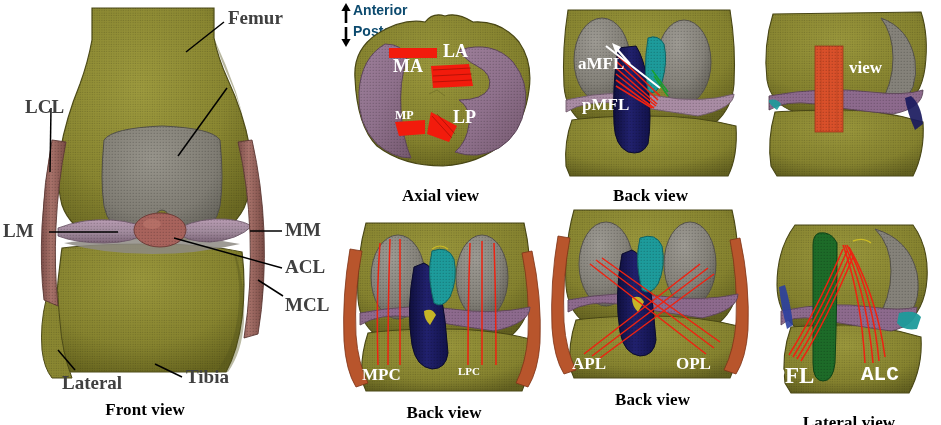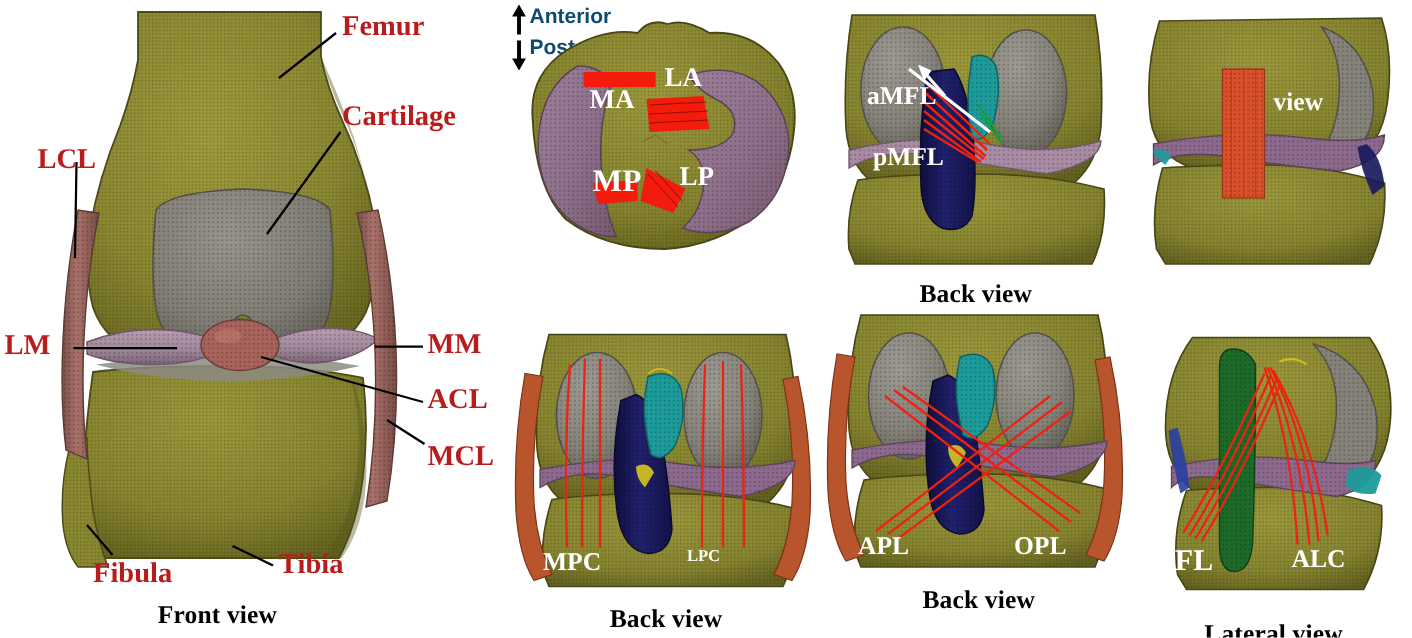--- a/index.html
+++ b/index.html
@@ -4,21 +4,21 @@
 <style>
   html,body{margin:0;padding:0;background:#ffffff;}
   body{width:941px;height:425px;position:relative;overflow:hidden;
        font-family:"Liberation Serif",serif;color:#000;}
   .fig{position:absolute;left:0;top:0;width:941px;height:425px;}
   .panel{position:absolute;}
   .cap{position:absolute;font-weight:bold;font-size:17px;
        font-family:"Liberation Serif",serif;text-align:center;color:#000;
        letter-spacing:.1px;white-space:nowrap;}
   .lbl{position:absolute;font-weight:bold;font-family:"Liberation Serif",serif;
-       white-space:nowrap;color:#b91c1c;}
+       white-space:nowrap;color:#404040;}
   .lblw{position:absolute;font-weight:bold;font-family:"Liberation Serif",serif;
         white-space:nowrap;color:#ffffff;}
   .dirlbl{position:absolute;font-weight:bold;font-size:14px;
           font-family:"Liberation Sans",sans-serif;white-space:nowrap;color:#0c4a6e;}
   svg{display:block;overflow:visible;}
   .ldr{stroke:#000;stroke-width:1.5;fill:none;}
 </style>
 </head>
 <body>
 
@@ -142,27 +142,26 @@
         <line class="ldr" x1="49" y1="232" x2="118" y2="232"></line>
         <line class="ldr" x1="282" y1="231" x2="250" y2="231"></line>
         <line class="ldr" x1="282" y1="268" x2="174" y2="238"></line>
         <line class="ldr" x1="283" y1="296" x2="258" y2="280"></line>
         <line class="ldr" x1="75" y1="370" x2="58" y2="350"></line>
         <line class="ldr" x1="182" y1="377" x2="155" y2="364"></line>
       </g>
     </svg>
 
     <div class="lbl" style="left:228px;top:7px;font-size:19px;">Femur</div>
-    <div class="lbl" style="left:228px;top:67px;font-size:19px;">Cartilage</div>
     <div class="lbl" style="left:25px;top:96px;font-size:19px;">LCL</div>
     <div class="lbl" style="left:3px;top:220px;font-size:19px;">LM</div>
     <div class="lbl" style="left:285px;top:219px;font-size:19px;">MM</div>
     <div class="lbl" style="left:285px;top:256px;font-size:19px;">ACL</div>
     <div class="lbl" style="left:285px;top:294px;font-size:19px;">MCL</div>
-    <div class="lbl" style="left:62px;top:372px;font-size:19px;">Fibula</div>
+    <div class="lbl" style="left:62px;top:372px;font-size:19px;">Lateral</div>
     <div class="lbl" style="left:186px;top:366px;font-size:19px;">Tibia</div>
 
     <div class="cap" style="left:0px;top:400px;width:290px;">Front view</div>
   </div>
 
   <div class="panel" style="left:333px;top:0px;width:215px;height:212px;">
 
     <svg width="30" height="48" style="position:absolute;left:4px;top:3px;">
       <g>
         <line x1="9" y1="20" x2="9" y2="4" stroke="#000" stroke-width="2.6"></line>
@@ -233,23 +232,24 @@
           <line x1="99" y1="116" x2="119" y2="138"></line>
           <line x1="104" y1="114" x2="122" y2="134"></line>
         </g>
       </g>
 
       <path d="M96,94 L104,90 L112,96" fill="none" stroke="#6f6d26" stroke-width="1" opacity="0.7"></path>
     </svg>
 
     <div class="lblw" style="left:60px;top:56px;font-size:18px;">MA</div>
     <div class="lblw" style="left:110px;top:41px;font-size:18px;">LA</div>
-    <div class="lblw" style="left:62px;top:108px;font-size:21px;">MP</div>
+    <div class="lblw" style="left:62px;top:108px;font-size:12px;">MP</div>
     <div class="lblw" style="left:120px;top:107px;font-size:18px;">LP</div>
 
+    <div class="cap" style="left:0px;top:186px;width:215px;">Axial view</div>
   </div>
 
   <div class="panel" style="left:548px;top:0px;width:205px;height:212px;">
     <svg width="205" height="182" viewBox="0 0 205 182">
       <defs>
         <radialGradient id="bkG" cx="45%" cy="30%" r="78%">
           <stop offset="0%" stop-color="#9a973c"></stop>
           <stop offset="68%" stop-color="#86832f"></stop>
           <stop offset="100%" stop-color="#636120"></stop>
         </radialGradient>
@@ -557,19 +557,19 @@
 
       <g stroke="#ee2211" stroke-width="1.5" fill="none">
         <path d="M86,30 Q104,80 108,148"></path>
         <path d="M88,30 Q110,80 116,148"></path>
         <path d="M90,30 Q116,80 122,146"></path>
         <path d="M92,32 Q120,82 128,142"></path>
       </g>
       <path d="M96,26 Q106,22 114,28" fill="none" stroke="#d8c520" stroke-width="1.4" opacity="0.85"></path>
     </svg>
 
-    <div class="lblw" style="left:14px;top:148px;font-size:20px;">PFL</div>
-    <div class="lblw" style="left:104px;top:148px;font-size:17px;">ALC</div>
+    <div class="lblw" style="left:14px;top:148px;font-size:23px;">PFL</div>
+    <div class="lblw" style="left:104px;top:148px;font-size:21px;font-family:Liberation Mono, monospace;">ALC</div>
 
     <div class="cap" style="left:0px;top:198px;width:184px;">Lateral view</div>
   </div>
 
 </div>
 
 </body></html>

